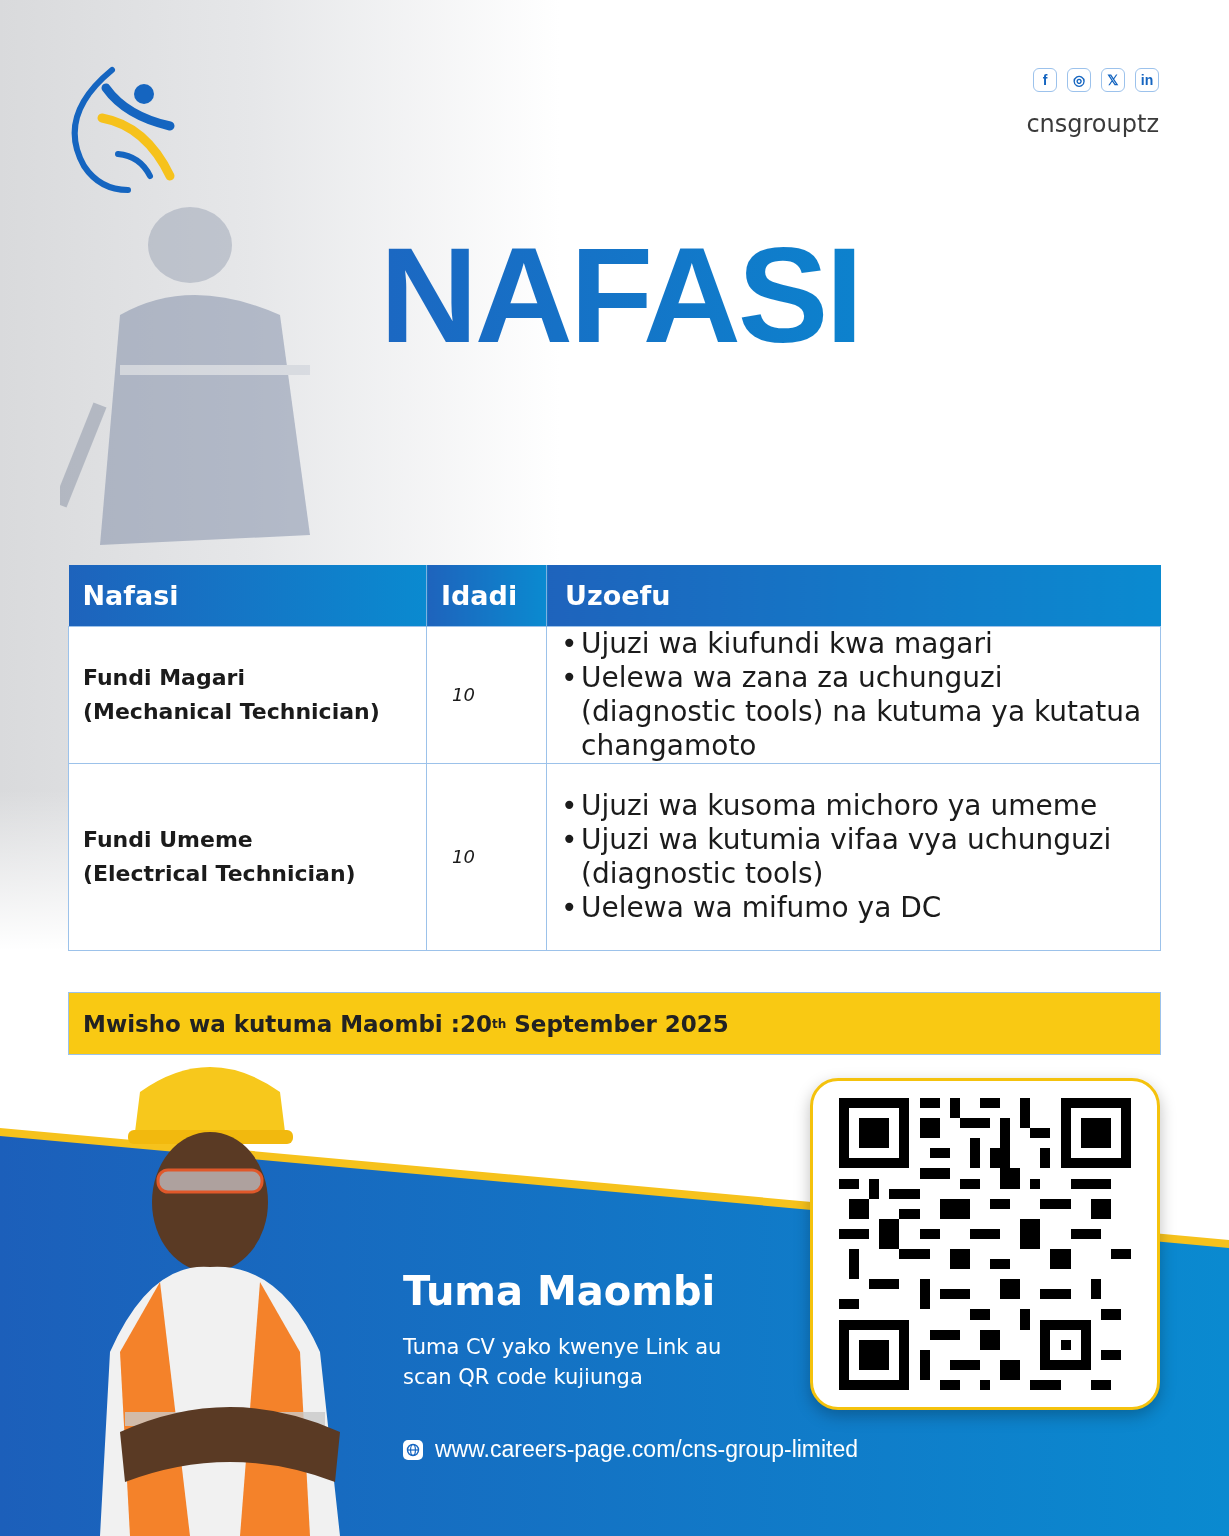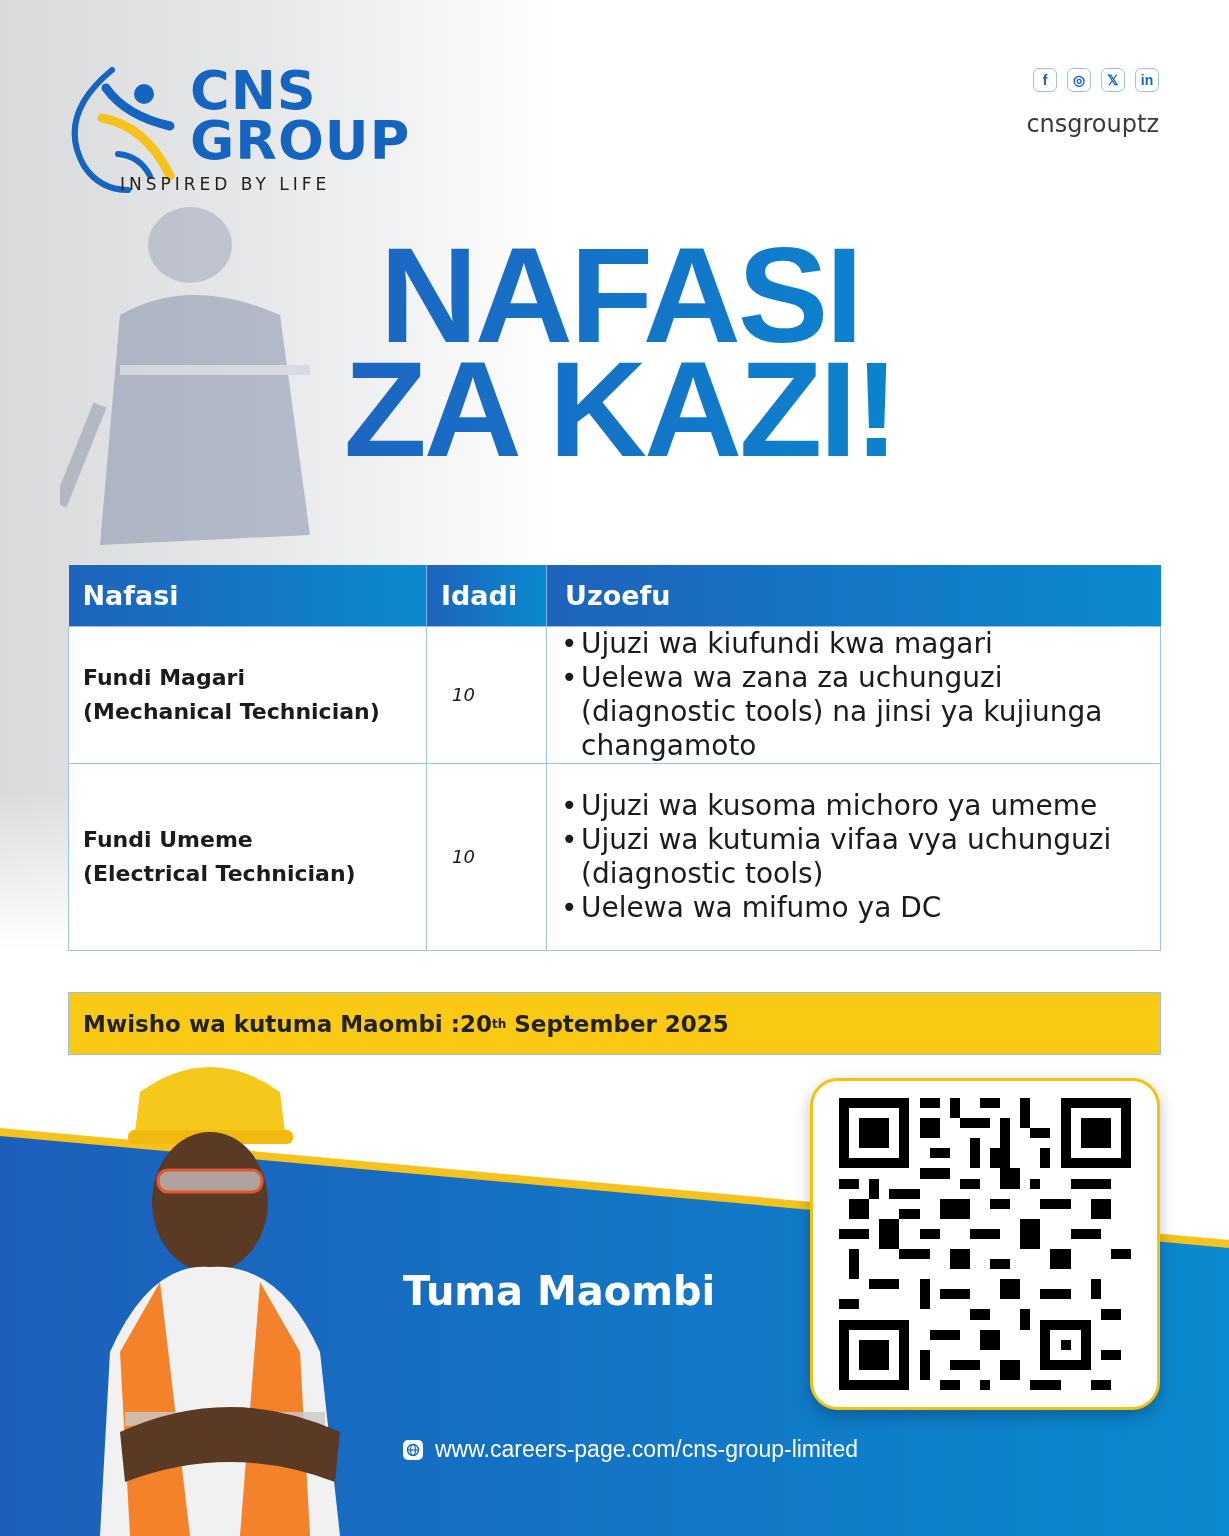--- a/index.html
+++ b/index.html
@@ -76,61 +76,55 @@
   </div>
 
   <div class="logo">
     <svg class="logo-mark" viewBox="0 0 120 128">
       <path d="M46 4 Q-10 50 18 100 Q34 124 62 124" fill="none" stroke="#1565c0" stroke-width="6" stroke-linecap="round"></path>
       <circle cx="78" cy="28" r="10" fill="#1565c0"></circle>
       <path d="M40 22 Q60 50 104 60" fill="none" stroke="#1565c0" stroke-width="9" stroke-linecap="round"></path>
       <path d="M36 52 Q80 60 104 110" fill="none" stroke="#f6c21c" stroke-width="9" stroke-linecap="round"></path>
       <path d="M52 88 Q74 90 84 110" fill="none" stroke="#1565c0" stroke-width="6" stroke-linecap="round"></path>
     </svg>
-    <div class="logo-text">
-      <div class="logo-name">CNS</div>
-      <div class="logo-name">GROUP</div>
-      <div class="logo-tag">INSPIRED BY LIFE</div>
-    </div>
   </div>
 
   <div class="social">
     <div class="social-icons">
       <span class="soc">f</span>
       <span class="soc">◎</span>
       <span class="soc">𝕏</span>
       <span class="soc">in</span>
     </div>
     <div class="social-handle">cnsgrouptz</div>
   </div>
 
   <div class="headline">
     <div>NAFASI</div>
-    <div>ZA KAZI!</div>
   </div>
 
   <table class="jobs">
     <thead>
       <tr>
         <th>Nafasi</th>
         <th>Idadi</th>
         <th>Uzoefu</th>
       </tr>
     </thead>
     <tbody>
       <tr class="row1">
         <td class="col-pos">
           <div>Fundi Magari</div>
           <div>(Mechanical Technician)</div>
         </td>
         <td class="col-qty">10</td>
         <td class="col-exp">
           <ul>
             <li>Ujuzi wa kiufundi kwa magari</li>
-            <li>Uelewa wa zana za uchunguzi (diagnostic tools) na jinsi ya kujiunga changamoto</li>
+            <li>Uelewa wa zana za uchunguzi (diagnostic tools) na kutuma ya kutatua changamoto</li>
           </ul>
         </td>
       </tr>
       <tr class="row2">
         <td class="col-pos">
           <div>Fundi Umeme</div>
           <div>(Electrical Technician)</div>
         </td>
         <td class="col-qty">10</td>
         <td class="col-exp">
@@ -168,20 +162,21 @@
     <ellipse cx="130" cy="150" rx="58" ry="70" fill="#5a3a24"></ellipse>
     <rect x="78" y="118" width="104" height="22" rx="10" fill="rgba(230,230,240,0.6)" stroke="#e0582a" stroke-width="3"></rect>
     <path d="M20 484 L30 300 Q70 210 130 215 Q200 210 240 300 L260 484 Z" fill="#f1f1f1"></path>
     <path d="M40 300 L80 230 L110 484 L50 484 Z" fill="#f4822a"></path>
     <path d="M220 300 L180 230 L160 484 L230 484 Z" fill="#f4822a"></path>
     <rect x="45" y="360" width="200" height="14" fill="#c9c9c9" opacity="0.8"></rect>
     <path d="M40 380 Q150 330 260 380 L255 430 Q150 390 45 430 Z" fill="#5a3a24"></path>
   </svg>
 
   <div class="apply-title">Tuma Maombi</div>
+  <div class="apply-desc">Tuma CV yako kwenye Link au scan QR code kujiunga</div>
   <div class="apply-link">
     <span class="globe">
       <svg width="14" height="14" viewBox="0 0 14 14">
           <circle cx="7" cy="7" r="5.5" fill="none" stroke="#1565c0" stroke-width="1.4"></circle>
           <ellipse cx="7" cy="7" rx="2.4" ry="5.5" fill="none" stroke="#1565c0" stroke-width="1.2"></ellipse>
           <line x1="1.5" y1="7" x2="12.5" y2="7" stroke="#1565c0" stroke-width="1.2"></line>
         </svg>
     </span>
     <span>www.careers-page.com/cns-group-limited</span>
   </div>

